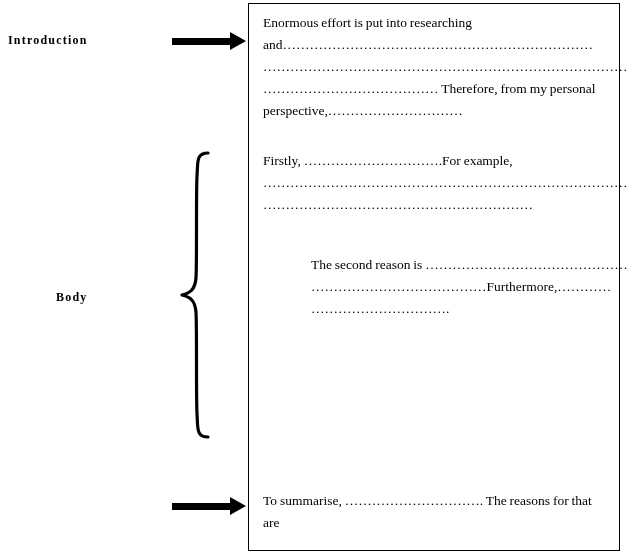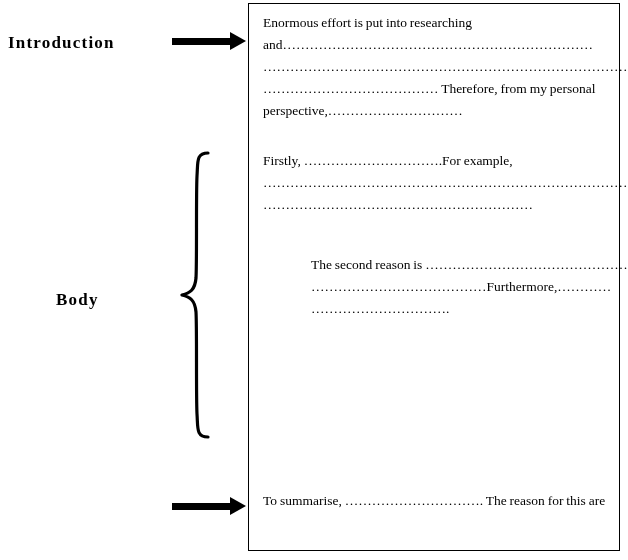--- a/index.html
+++ b/index.html
@@ -17,21 +17,21 @@
     position: relative;
     width: 628px;
     height: 560px;
   }
 
   
   .side-label {
     position: absolute;
     font-family: "Liberation Serif", serif;
     font-weight: bold;
-    font-size: 17px;
+    font-size: 12px;
     letter-spacing: 1.2px;
     color: #000;
     white-space: nowrap;
   }
   #label-introduction { left: 8px;  top: 33px; }
   #label-body         { left: 56px; top: 290px; }
   #label-conclusion   { left: 8px;  top: 486px; }
 
   
   .arrow {
@@ -127,16 +127,16 @@
 
   <div id="doc-box">
 
     <div class="para" id="para-intro">Enormous effort is put into researching and…………………………………………………………… ………………………………………………………………………………… ………………………………… Therefore, from my personal perspective,…………………………</div>
 
     <div class="para" id="para-body-1">Firstly, ………………………….For example, ………………………………………………………………………… ……………………………………………………</div>
 
     <div class="para" id="para-body-2">The second reason is ………………………………………… …………………………………Furthermore,………… ………………………….</div>
 
 
-    <div class="para" id="para-conclusion">To summarise, …………………………. The reason for this are</div>
+    <div class="para" id="para-conclusion">To summarise, …………………………. The reasons for that are</div>
 
   </div>
 </div>
 
 </body></html>

